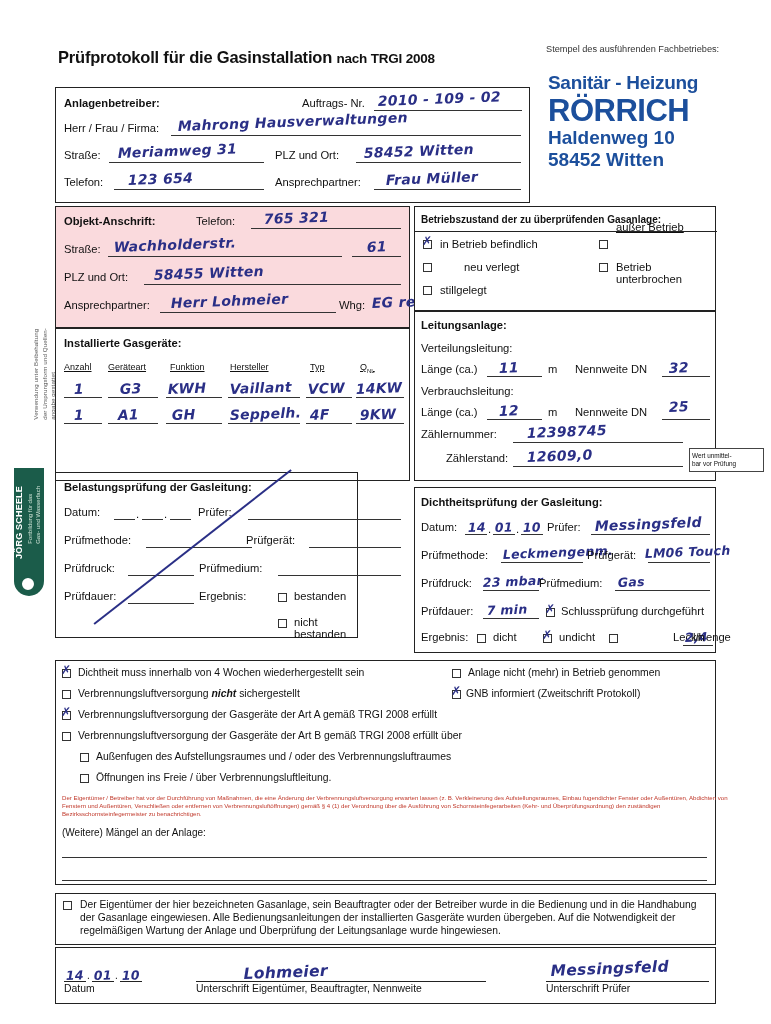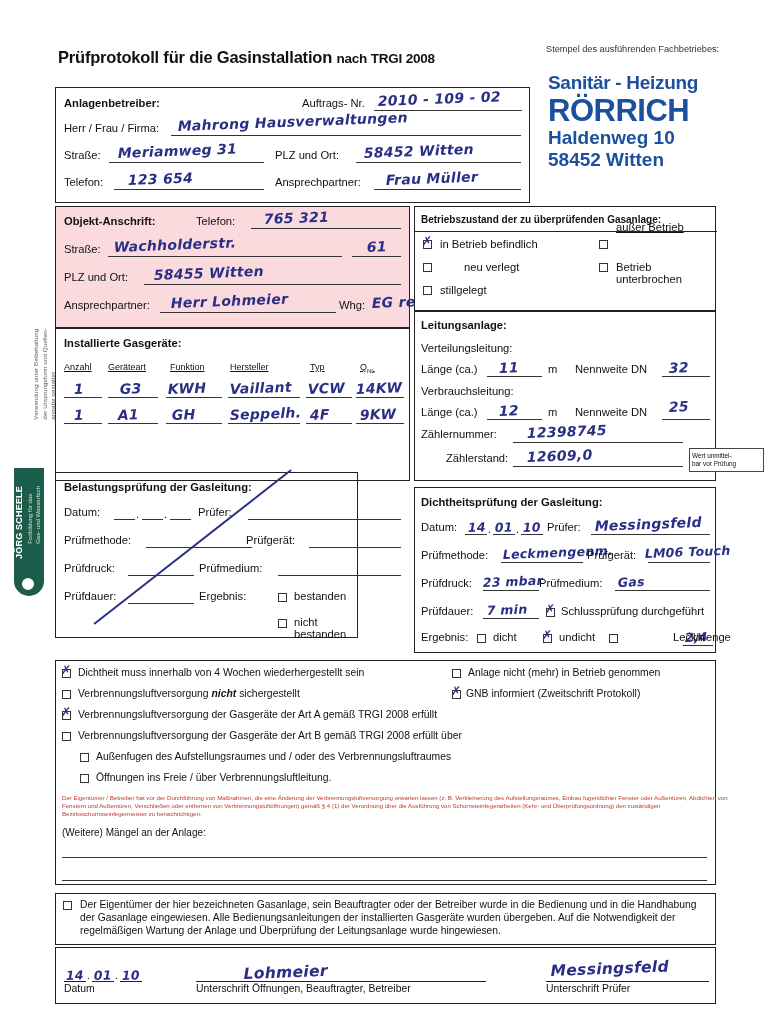--- a/index.html
+++ b/index.html
@@ -384,20 +384,20 @@
     <div class="abs lbl" style="left:31px;top:22px;font-size:10px;">.</div>
     <div class="sigline" style="left:36px;top:33px;width:22px;"></div>
     <div class="hw s" style="left:38px;top:20px;">01</div>
     <div class="abs lbl" style="left:59px;top:22px;font-size:10px;">.</div>
     <div class="sigline" style="left:64px;top:33px;width:22px;"></div>
     <div class="hw s" style="left:66px;top:20px;">10</div>
     <div class="abs" style="left:8px;top:35px;font-size:10.4px;">Datum</div>
 
     <div class="sigline" style="left:140px;top:33px;width:290px;"></div>
     <div class="hw l" style="left:188px;top:17px;">Lohmeier</div>
-    <div class="abs" style="left:140px;top:35px;font-size:10.4px;">Unterschrift Öffnungen, Beauftragter, Betreiber</div>
+    <div class="abs" style="left:140px;top:35px;font-size:10.4px;">Unterschrift Eigentümer, Beauftragter, Nennweite</div>
 
     <div class="sigline" style="left:490px;top:33px;width:163px;"></div>
     <div class="hw l" style="left:495px;top:14px;">Messingsfeld</div>
     <div class="abs" style="left:490px;top:35px;font-size:10.4px;">Unterschrift Prüfer</div>
   </div>
 
 </div>
 
 </body></html>

